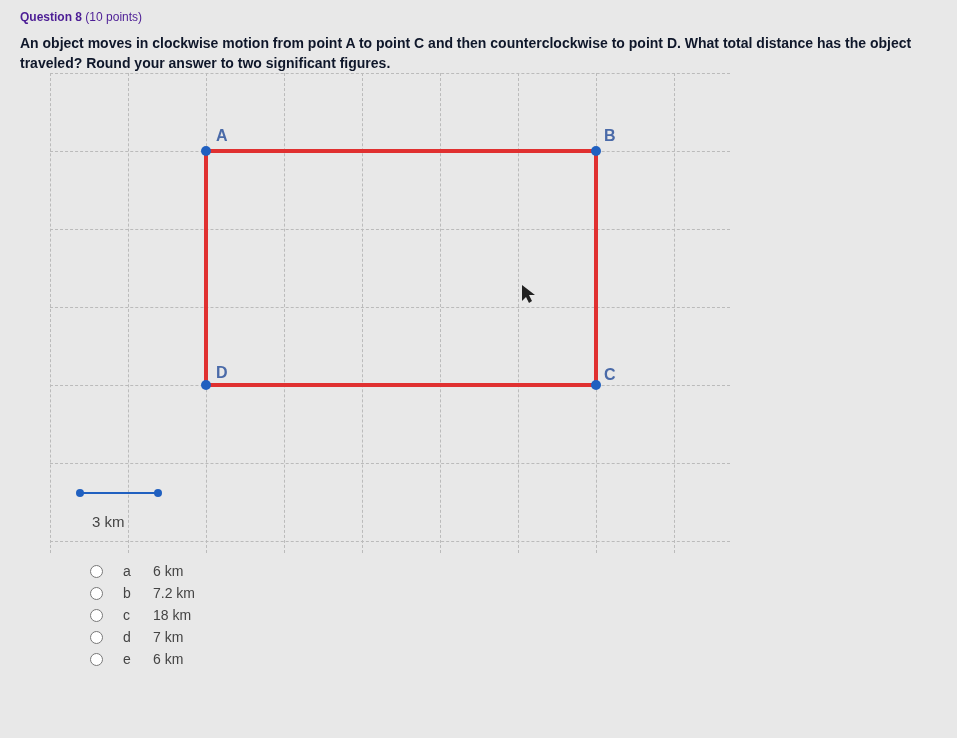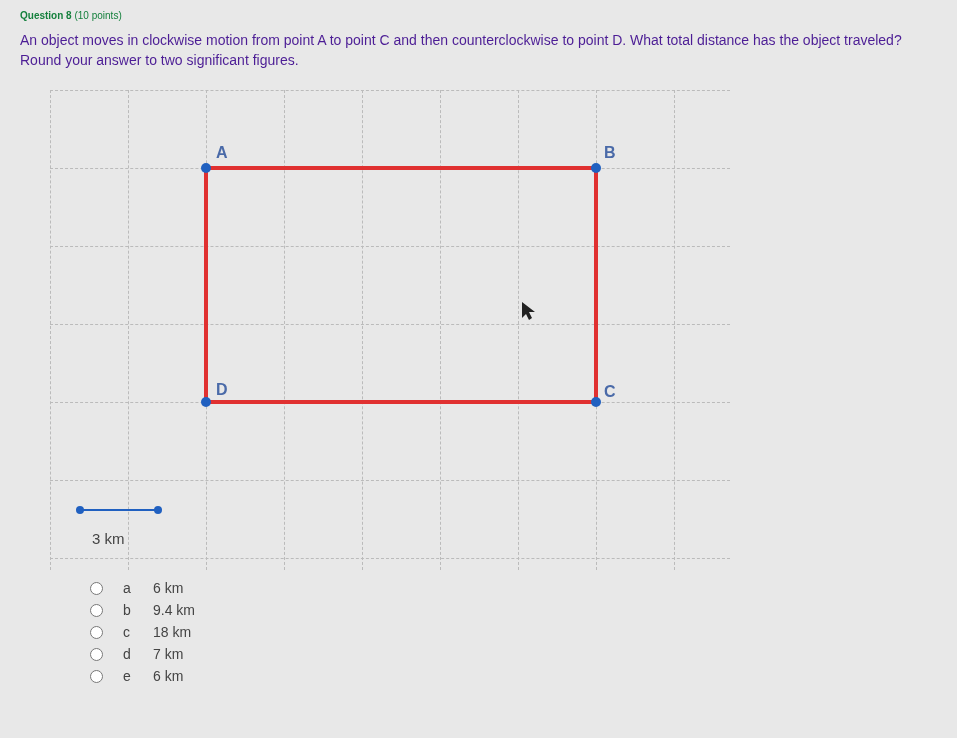--- a/index.html
+++ b/index.html
@@ -6,33 +6,33 @@
     body {
       font-family: Arial, sans-serif;
       background: #e8e8e8;
       width: 957px;
       height: 738px;
       padding: 10px 20px;
       color: #555;
       overflow: hidden;
     }
     .question-header {
-      font-size: 10px;
+      font-size: 12px;
       font-weight: bold;
-      color: #15803d;
+      color: #4c1d95;
       margin-bottom: 10px;
     }
     .question-header .points {
       font-weight: normal;
     }
     .question-text {
       font-size: 14px;
-      color: #4c1d95;
-      margin-bottom: 20px;
+      color: #0f172a;
       line-height: 1.4;
+      font-weight: bold;
     }
     .diagram-area {
       margin-left: 30px;
       position: relative;
       width: 680px;
       height: 480px;
     }
     .grid {
       position: absolute;
       top: 0;
@@ -180,21 +180,21 @@
 
 <div class="answers">
   <div class="answer-row">
     <input type="radio" name="q8" style="">
     <span class="answer-letter">a</span>
     <span class="answer-text">6 km</span>
   </div>
   <div class="answer-row">
     <input type="radio" name="q8" style="">
     <span class="answer-letter">b</span>
-    <span class="answer-text">9.4 km</span>
+    <span class="answer-text">7.2 km</span>
   </div>
   <div class="answer-row">
     <input type="radio" name="q8" style="">
     <span class="answer-letter">c</span>
     <span class="answer-text">18 km</span>
   </div>
   <div class="answer-row">
     <input type="radio" name="q8" style="">
     <span class="answer-letter">d</span>
     <span class="answer-text">7 km</span>

